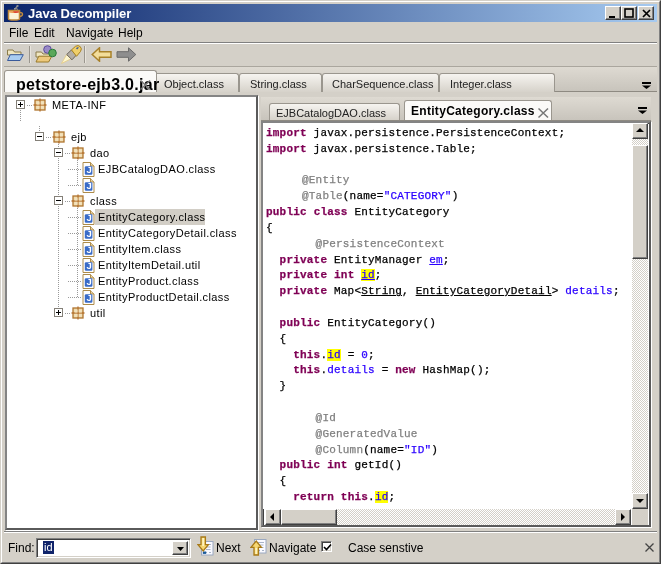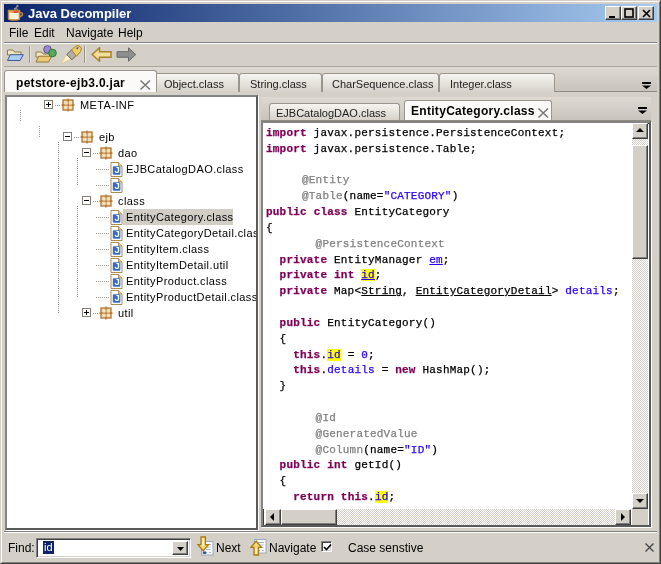--- a/index.html
+++ b/index.html
@@ -43,21 +43,21 @@
 .tab.active { background:#fbfaf8; font-weight:bold; color:#000; }
 .tab.active .lbl { letter-spacing:0.3px; }
 .tab .lbl { position:absolute; left:9px; top:4px; white-space:nowrap; }
 
 
 .sunken { position:absolute; background:#fff; border:2px solid #808080;
   border-color:#848484 #5a5a5a #5a5a5a #848484;
   box-shadow:inset 1px 1px 0 #404040, 1px 1px 0 #ffffff; }
 
 
-#tree { position:absolute; left:7px; top:97px; width:249px; height:431px; background:#fff; overflow:hidden; font-size:11px;padding-left:28px; }
+#tree { position:absolute; left:7px; top:97px; width:249px; height:431px; background:#fff; overflow:hidden; font-size:11px; }
 .trow { position:absolute; height:16px; width:100%; }
 .trow .txt { position:absolute; top:2px; color:#000; white-space:nowrap; letter-spacing:0.4px; }
 .pm { position:absolute; top:3px; width:9px; height:9px; background:#fff; border:1px solid #848078; }
 .pm i { position:absolute; background:#000; }
 .pm .h { left:1px; top:3px; width:5px; height:1px; }
 .pm .v { left:3px; top:1px; width:1px; height:5px; }
 .sel { position:absolute; top:0px; height:16px; background:#d2cec6; }
 
 
 #codewrap { position:absolute; left:263px; top:123px; width:369px; height:386px; background:#fff; overflow:hidden; }
@@ -176,21 +176,21 @@
   <div class="tab" style="left:318px;top:6px;width:117px;height:19px">
       <span class="lbl" style="left:9px">CharSequence.class</span>
     </div>
   <div class="tab" style="left:235px;top:6px;width:83px;height:19px">
       <span class="lbl" style="left:10px">String.class</span>
     </div>
   <div class="tab" style="left:435px;top:6px;width:116px;height:19px">
       <span class="lbl" style="left:10px">Integer.class</span>
     </div>
   <div class="tab active" style="left:0px;top:3px;width:153px;height:22px">
-    <span class="lbl" style="left:11px;top:5px;font-size:12px">petstore-ejb3.0.jar</span>
+    <span class="lbl" style="left:11px;top:5px;font-size:16px">petstore-ejb3.0.jar</span>
     <svg class="abs" style="left:134px;top:8px" width="13" height="12">
         <path d="M1.5 1.5 L11 10.5 M11 1.5 L1.5 10.5" stroke="#777" stroke-width="1.5"></path>
       </svg>
   </div>
   <svg class="abs" style="left:638px;top:15px" width="9" height="7">
       <rect x="0" y="0" width="9" height="2" fill="#000"></rect>
       <path d="M0 3.5 L9 3.5 L4.5 7 Z" fill="#000"></path>
     </svg>
 </div>
 

